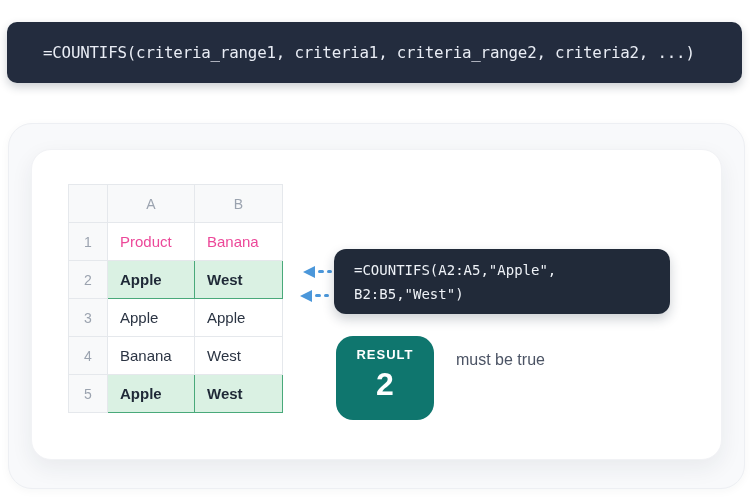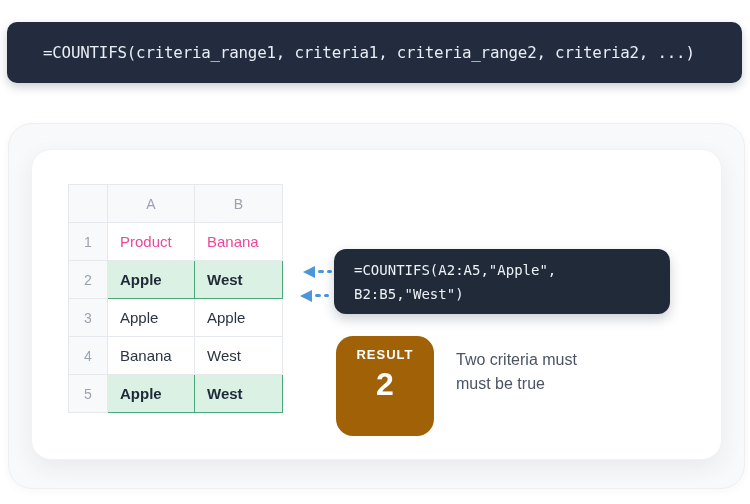--- a/index.html
+++ b/index.html
@@ -70,22 +70,22 @@
     border-right:12px solid #4b97da;
   }
   .arrow .dash{height:3px;background:#4b97da;border-radius:2px;margin-left:3px;}
   .arrow .d1{width:6px;}
   .arrow .d2{width:5px;}
   .arrow1{left:271px;top:115px;}
   .arrow2{left:268px;top:139px;}
 
   
   .badge{
-    position:absolute;left:304px;top:186px;width:98px;height:100px;
-    background:#a16207;border-radius:17px;color:#ffffff;
+    position:absolute;left:304px;top:186px;width:98px;height:84px;
+    background:#0f766e;border-radius:17px;color:#ffffff;
     display:flex;flex-direction:column;align-items:center;box-sizing:border-box;padding-top:11px;
   }
   .badge-label{font-size:13px;font-weight:700;letter-spacing:1px;line-height:16px;}
   .badge-value{font-size:32px;font-weight:700;line-height:42px;}
 
   
   .desc{
     position:absolute;left:424px;top:198px;
     color:#4b5364;font-size:16px;line-height:24px;
   }
@@ -155,18 +155,17 @@
       <div class="tline">=COUNTIFS(A2:A5,"Apple",</div>
       <div class="tline">B2:B5,"West")</div>
     </div>
 
     <div class="badge">
       <div class="badge-label">RESULT</div>
       <div class="badge-value">2</div>
     </div>
 
     <div class="desc">
-      <div>Two criteria must</div>
       <div>must be true</div>
     </div>
 
   </div>
 </div>
 
 </body></html>

